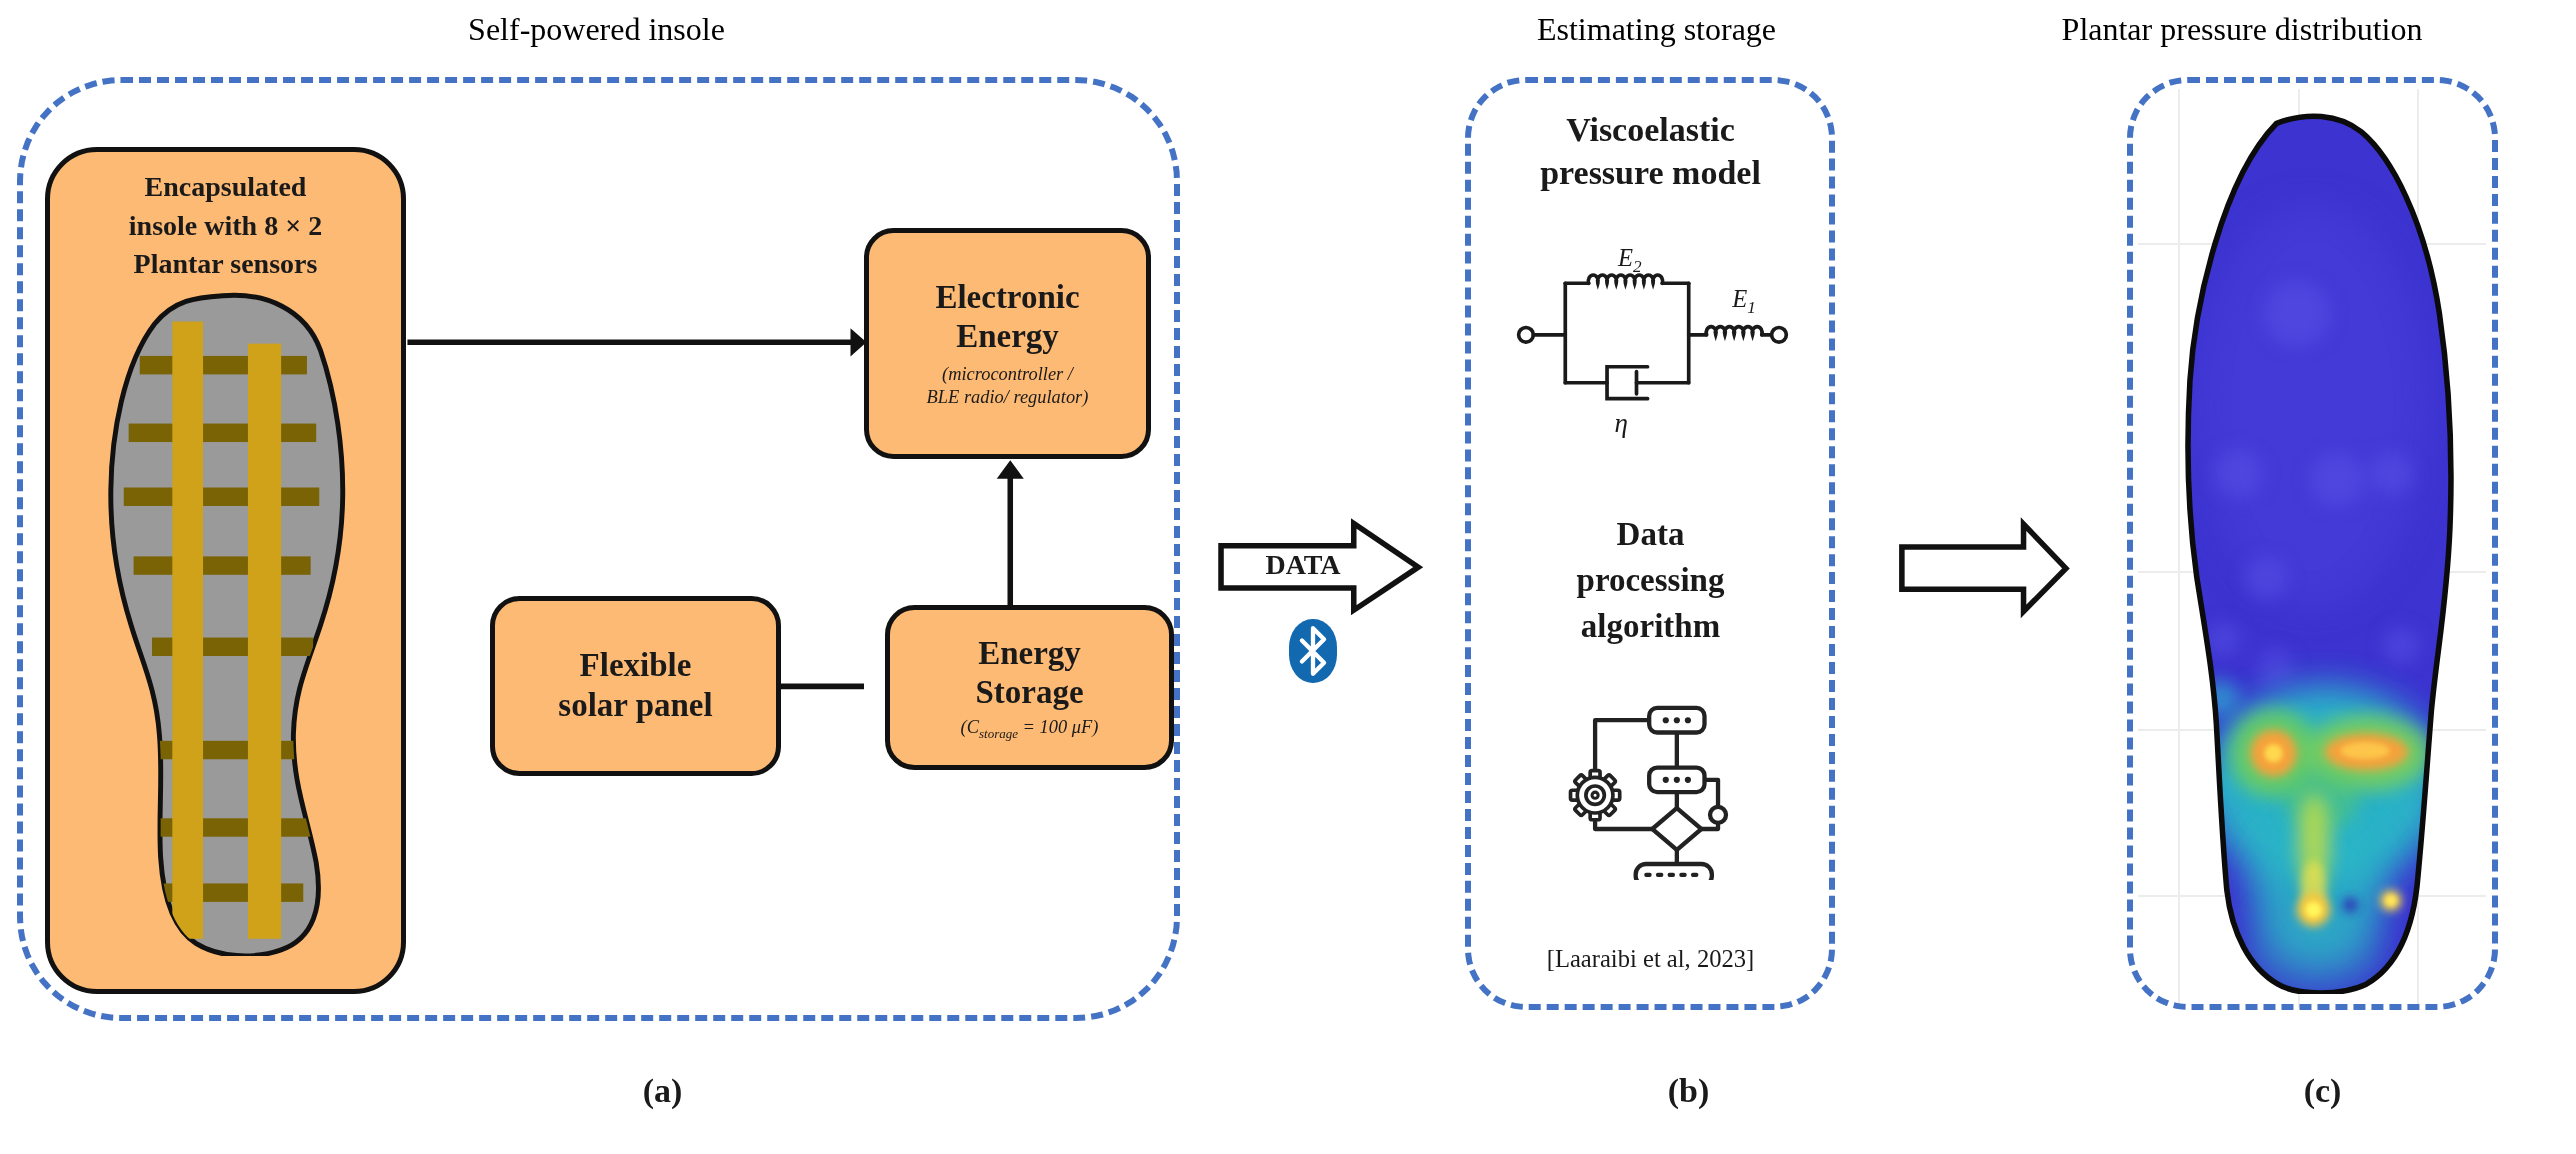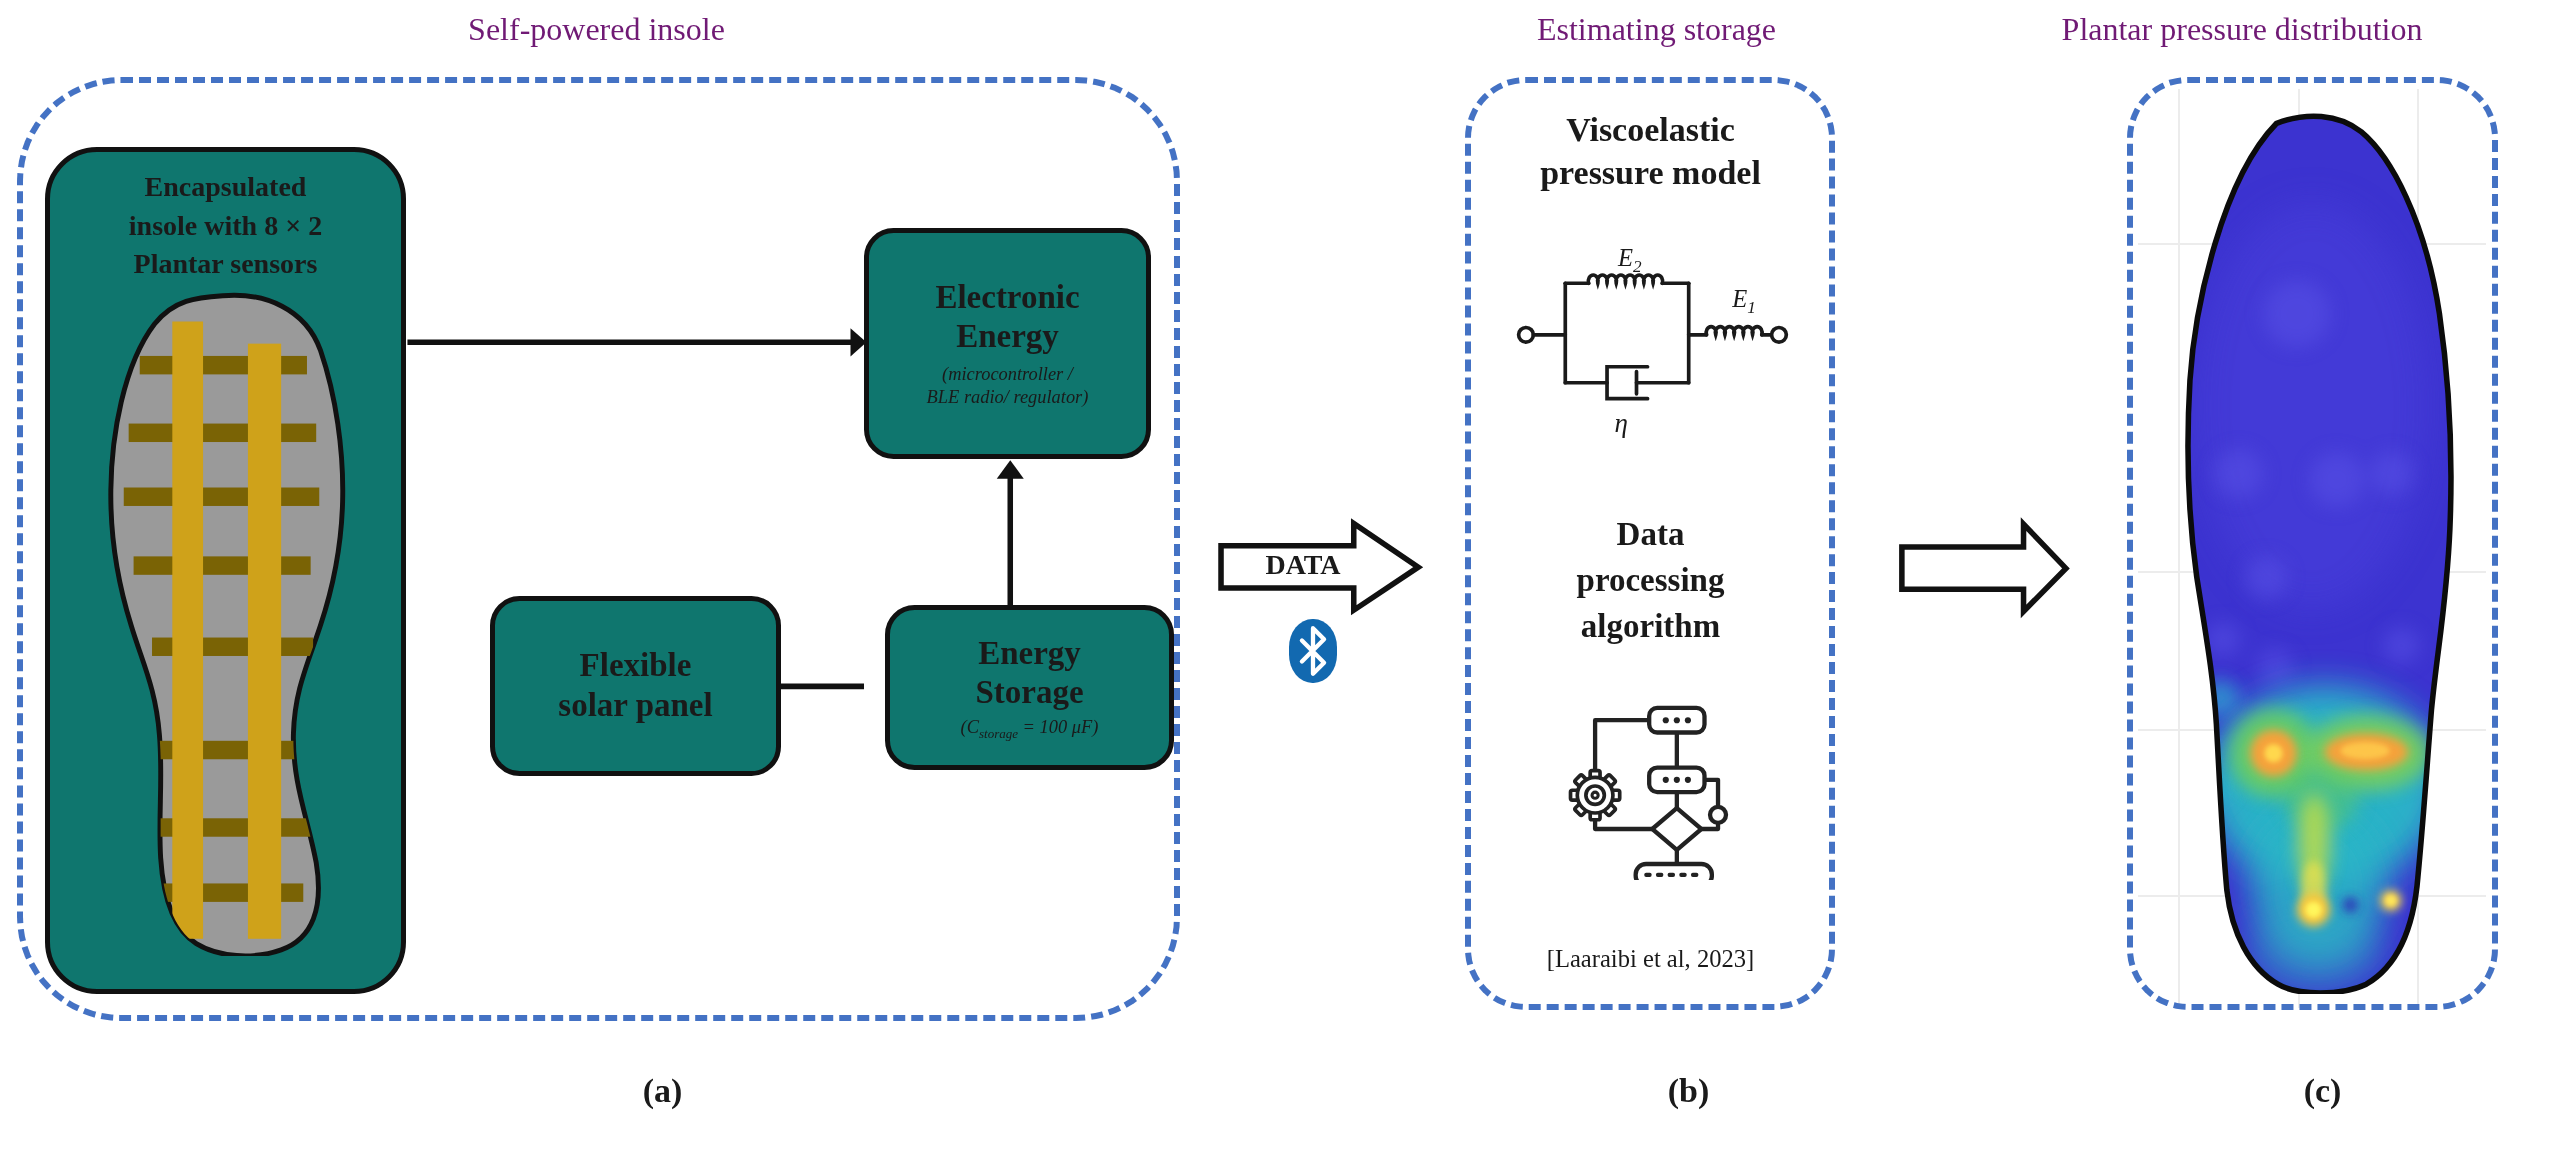--- a/index.html
+++ b/index.html
@@ -1,27 +1,27 @@
 <!DOCTYPE html>
 <html style="font-size:9.8px"><head>
 <meta charset="utf-8">
 <style>
   html,body{margin:0;padding:0;background:#ffffff;}
   body{width:2576px;height:1154px;font-family:"Liberation Serif",serif;color:#1a1a1a;}
   .stage{position:relative;width:2576px;height:1154px;background:#fff;overflow:hidden;}
 
-  .panel-title{position:absolute;text-align:center;font-size:32px;color:#701a75;z-index:3;}
+  .panel-title{position:absolute;text-align:center;font-size:32px;color:#000000;z-index:3;}
   .panel-label{position:absolute;text-align:center;font-size:34px;font-weight:700;z-index:3;}
 
   .dashed-box{position:absolute;border:6.8px dashed #4472C4;z-index:0;background:transparent;}
   .dash-a{left:16.6px;top:77px;width:1151px;height:932px;border-radius:104px;}
   .dash-b{left:1465px;top:77px;width:358px;height:921px;border-radius:61px;}
   .dash-c{left:2127px;top:77px;width:359px;height:921px;border-radius:61px;}
 
-  .wbox{position:absolute;background:#0f766e;border:5.5px solid #111;border-radius:29.5px;z-index:2;
+  .wbox{position:absolute;background:#fdba74;border:5.5px solid #111;border-radius:29.5px;z-index:2;
         display:flex;flex-direction:column;align-items:center;justify-content:center;text-align:center;}
   .insole-box{left:45px;top:147px;width:351px;height:821px;border-radius:52px;justify-content:flex-start;padding-top:16px;}
   .insole-caption{font-size:28px;font-weight:700;line-height:1.38;}
   .eb-box{left:864px;top:228px;width:277px;height:221px;}
   .solar-box{left:490px;top:596px;width:281px;height:170px;}
   .es-box{left:864px;top:605px;width:279px;height:155px;margin-left:21px;}
   .box-label{font-size:33px;font-weight:700;line-height:1.2;}
   .box-sub{font-size:18.4px;font-style:italic;line-height:1.25;margin-top:6.1px;}
   .es-sub{font-size:18.4px;font-style:italic;margin-top:3.7px;}
   .es-sub sub{font-size:13px;}

